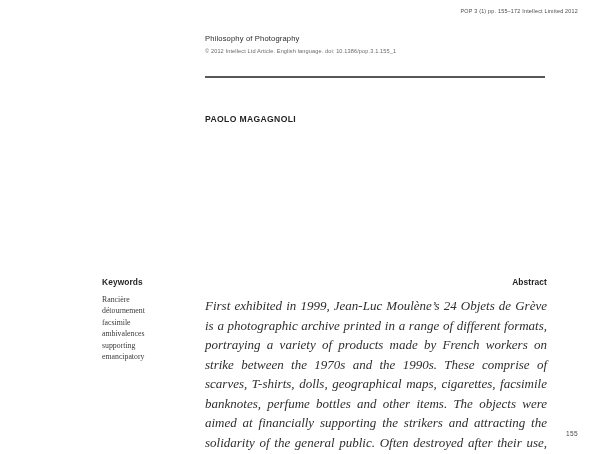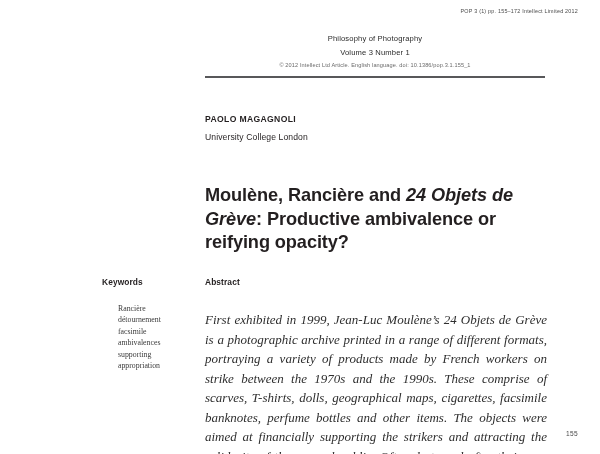--- a/index.html
+++ b/index.html
@@ -32,21 +32,20 @@
     color: #4a4a4a;
     white-space: nowrap;
   }
 
   
   .journal-block {
     position: absolute;
     top: 34px;
     left: 205px;
     width: 340px;
-    text-align: center;
   }
   .journal-title {
     font-size: 7.6px;
     color: #2b2b2b;
     letter-spacing: 0.15px;
     margin-bottom: 5px;
   }
   .journal-volume {
     font-size: 7.6px;
     color: #2b2b2b;
@@ -113,41 +112,42 @@
   }
   .keywords-heading {
     font-size: 8.4px;
     font-weight: bold;
     color: #231f20;
     margin-bottom: 7px;
     letter-spacing: 0.1px;
   }
   .keywords-list {
     list-style: none;
-    margin: 16px;
+    margin: 0;
     padding: 0;
     font-family: "Liberation Serif", serif;
     font-size: 7.8px;
     line-height: 1.46;
     color: #3a3a3a;
   }
 
   
   .abstract-block {
     position: absolute;
     top: 277px;
     left: 205px;
     width: 342px;
   }
   .abstract-heading {
     font-size: 8.4px;
     font-weight: bold;
     color: #231f20;
-    margin-bottom: 23px;
+    margin-bottom: 9px;
     letter-spacing: 0.1px;
+    text-align: right;
   }
   .abstract-text {
     font-family: "Liberation Serif", serif;
     font-style: italic;
     font-size: 13px;
     line-height: 1.5;
     color: #2e2e2e;
     text-align: justify;
     margin: 0;
   }
@@ -164,42 +164,39 @@
 </style>
 </head>
 <body>
 
 <div class="page">
 
   <div class="running-head">POP 3 (1) pp. 155–172 Intellect Limited 2012</div>
 
   <div class="journal-block">
     <div class="journal-title">Philosophy of Photography</div>
-    <div class="journal-volume">Volume 3 Number 1</div>
     <div class="journal-copyright">© 2012 Intellect Ltd Article. English language. doi: 10.1386/pop.3.1.155_1</div>
   </div>
 
   <div class="rule"></div>
 
   <div class="author-block">
     <div class="author-name">PAOLO MAGAGNOLI</div>
-    <div class="author-affiliation">University College London</div>
-  </div>
-
-  <h1 class="article-title"><span>Moulène, Rancière and </span><em>24 Objets de Grève</em><span>: Productive ambivalence or reifying opacity?</span></h1>
+  </div>
+
 
   <div class="keywords-block">
     <div class="keywords-heading">Keywords</div>
     <ul class="keywords-list">
       <li>Rancière</li>
       <li>détournement</li>
       <li>facsimile</li>
       <li>ambivalences</li>
       <li>supporting</li>
-      <li>appropriation</li>
+      <li>emancipatory</li>
     </ul>
   </div>
 
   <div class="abstract-block">
     <div class="abstract-heading">Abstract</div>
     <p class="abstract-text">First exhibited in 1999, Jean-Luc Moulène’s 24 Objets de Grève is a photographic archive printed in a range of different formats, portraying a variety of products made by French workers on strike between the 1970s and the 1990s. These comprise of scarves, T-shirts, dolls, geographical maps, cigarettes, facsimile banknotes, perfume bottles and other items. The objects were aimed at financially supporting the strikers and attracting the solidarity of the general public. Often destroyed after their use, they were not created with the intention of being collected and exhibited as works of art. 24 Objets de Grève lends itself to multiple and seemingly contradictory readings: it can be read as a Rancerian celebration of the creativity of the working class or as its undue appropriation; as a commemoration of the history of the workers movement or as an act of forgetting and reification. This article explores the ambivalences, hiatuses and limitations of Moulène’s project in relation to its representational strategies and the notion of emancipatory aesthetic elaborated by Jacques Rancière.</p>
   </div>
 
   <div class="folio">155</div>
 

